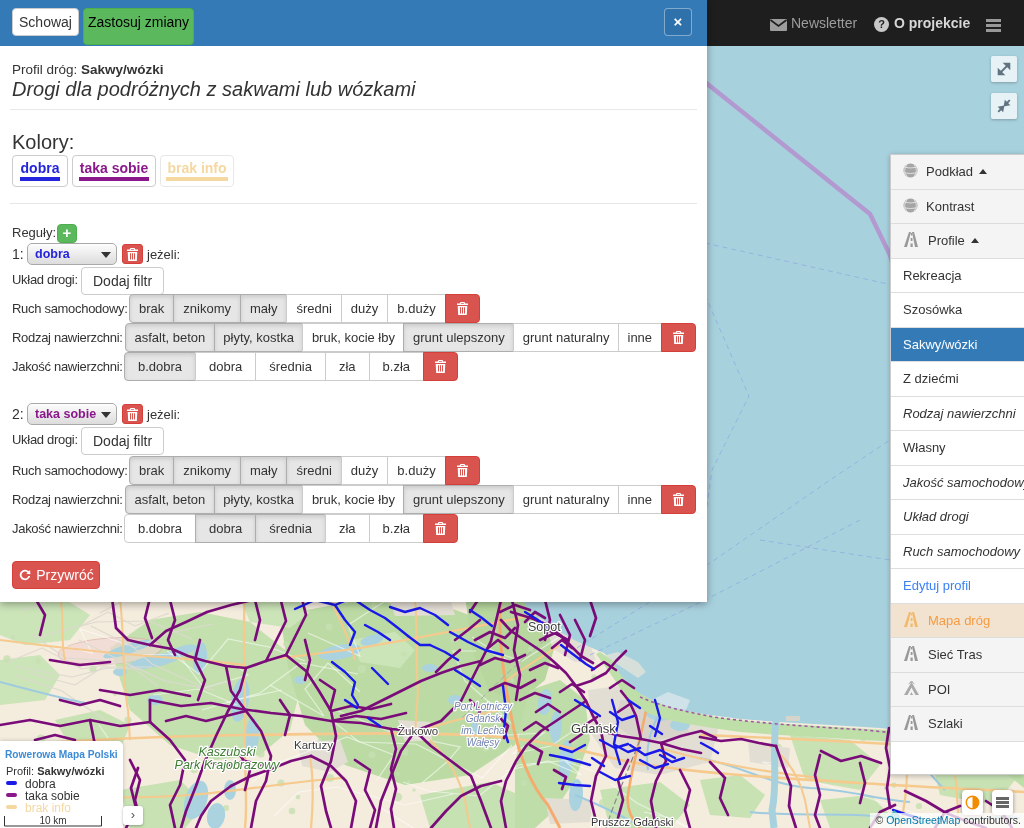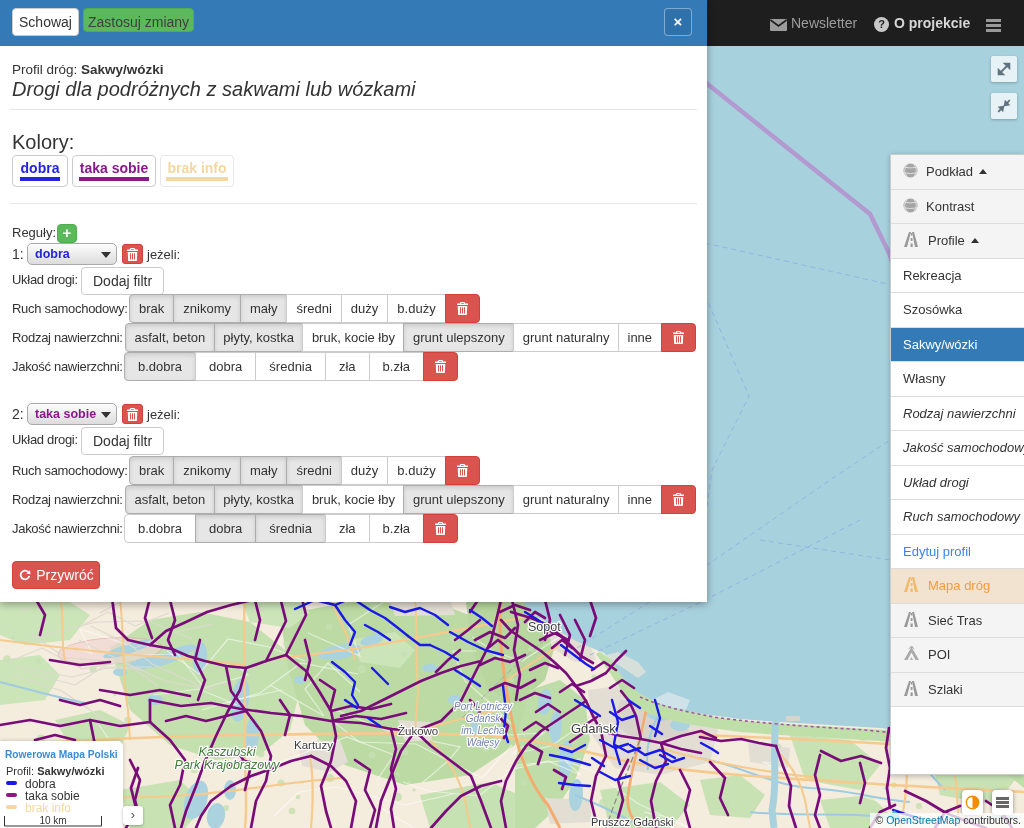--- a/index.html
+++ b/index.html
@@ -5,21 +5,21 @@
   * { margin:0; padding:0; box-sizing:border-box; }
   html,body { width:1024px; height:828px; overflow:hidden; font-family:"Liberation Sans", sans-serif; }
   #stage { position:relative; width:1024px; height:828px; overflow:hidden; background:#f2eee2; }
   #mapsvg { position:absolute; left:0; top:0; }
 
   
   #panel { position:absolute; left:0; top:0; width:707px; height:602px; background:#fff; box-shadow:0 2px 8px rgba(0,0,0,.35); }
   #phead { position:absolute; left:0; top:0; width:707px; height:46px; background:#337ab7;padding-left:14px; }
   .btn { display:inline-block; border:1px solid #ccc; border-radius:4px; background:#fff; color:#333; font-size:14px; text-align:center; }
   #btn-schowaj { position:absolute; left:12px; top:8px; width:67px; height:28px; line-height:26px; }
-  #btn-zastosuj { position:absolute; left:83px; top:8px; width:111px; height:24px; line-height:26px; background:#5cb85c; border-color:#4cae4c; color:#404040; }
+  #btn-zastosuj { position:absolute; left:83px; top:8px; width:111px; height:37px; line-height:26px; background:#5cb85c; border-color:#4cae4c; color:#000000; }
   #btn-close { position:absolute; left:664px; top:8px; width:28px; height:28px; line-height:25px; background:rgba(0,0,0,.07); border:1px solid rgba(255,255,255,.4); border-radius:4px; color:#fff; font-size:15px; font-weight:bold; text-align:center; }
   .ptext { position:absolute; left:12px; color:#333; font-size:20px; }
   hr.sep { position:absolute; left:10px; width:687px; border:none; border-top:1px solid #e7e7e7; }
   .colbtn { position:absolute; top:155px; height:32px; border:1px solid #ccc; border-radius:4px; background:#fff; text-align:center; font-weight:bold; font-size:14px; padding-top:4px; }
   .colbtn span { display:inline-block; padding:0 1px 1px 1px; border-bottom:4px solid; line-height:15px; }
   #plus { position:absolute; left:57px; top:224px; width:20px; height:19px; background:#5cb85c; border:1px solid #4cae4c; border-radius:4px; color:#fff; text-align:center; line-height:16px; font-size:15px; font-weight:bold; }
   .sel { position:absolute; left:27px; width:90px; height:22px; border:1px solid #a9a9a9; border-radius:5px; background:linear-gradient(#fdfdfd,#dcdcdc); font-size:12.5px; font-weight:bold; line-height:20px; padding-left:7px; }
   .sel .caret { position:absolute; right:5px; top:8px; width:0; height:0; border-left:5px solid transparent; border-right:5px solid transparent; border-top:6px solid #333; }
   .trash-sm { position:absolute; left:122px; width:21px; height:20px; background:#d9534f; border:1px solid #d43f3a; border-radius:3px; text-align:center; }
   .filtrow { position:absolute; left:12px; font-size:13px; color:#333; white-space:nowrap; }
@@ -481,22 +481,23 @@
           <circle cx="8" cy="8" r="7.5" fill="#a5a5a5"></circle>
           <path d="M4.5 1.5 a9 9 0 0 0 0 13 M11.5 1.5 a9 9 0 0 1 0 13 M0.8 10.5 a13 4 0 0 0 14.4 0 M1.6 4.6 a12 4 0 0 0 12.8 0" stroke="#e8e8e8" stroke-width="0.9" fill="none"></path>
         </svg>Kontrast</div>
       <div class="si gray"><svg class="ic" viewBox="0 0 17 15">
           <path d="M6 0 h2 l-4 15 H1 Z M9 0 h2 l4 15 h-3 Z" fill="#999"></path>
           <path d="M7.9 1 h1.4 v2.5 h-1.4 Z M7.7 6 h1.8 v3 h-1.8 Z M7.5 11.5 h2.2 v3.5 h-2.2 Z" fill="#999"></path>
         </svg>Profile<span class="car"></span></div>
       <div class="si ">Rekreacja</div>
       <div class="si ">Szosówka</div>
       <div class="si active">Sakwy/wózki</div>
+      <div class="si ">Z dziećmi</div>
+      <div class="si ital">Rodzaj nawierzchni</div>
       <div class="si ">Własny</div>
-      <div class="si ital">Rodzaj nawierzchni</div>
       <div class="si ital">Jakość samochodowy</div>
       <div class="si ital">Układ drogi</div>
       <div class="si ital">Ruch samochodowy</div>
       <div class="si edit">Edytuj profil</div>
       <div class="si mapa"><svg class="ic" viewBox="0 0 17 15">
           <path d="M6 0 h2 l-4 15 H1 Z M9 0 h2 l4 15 h-3 Z" fill="#f3b96a"></path>
           <path d="M7.9 1 h1.4 v2.5 h-1.4 Z M7.7 6 h1.8 v3 h-1.8 Z M7.5 11.5 h2.2 v3.5 h-2.2 Z" fill="#f3b96a"></path>
         </svg>Mapa dróg</div>
       <div class="si gray"><svg class="ic" viewBox="0 0 17 15">
           <path d="M6 0 h2 l-4 15 H1 Z M9 0 h2 l4 15 h-3 Z" fill="#999"></path>

